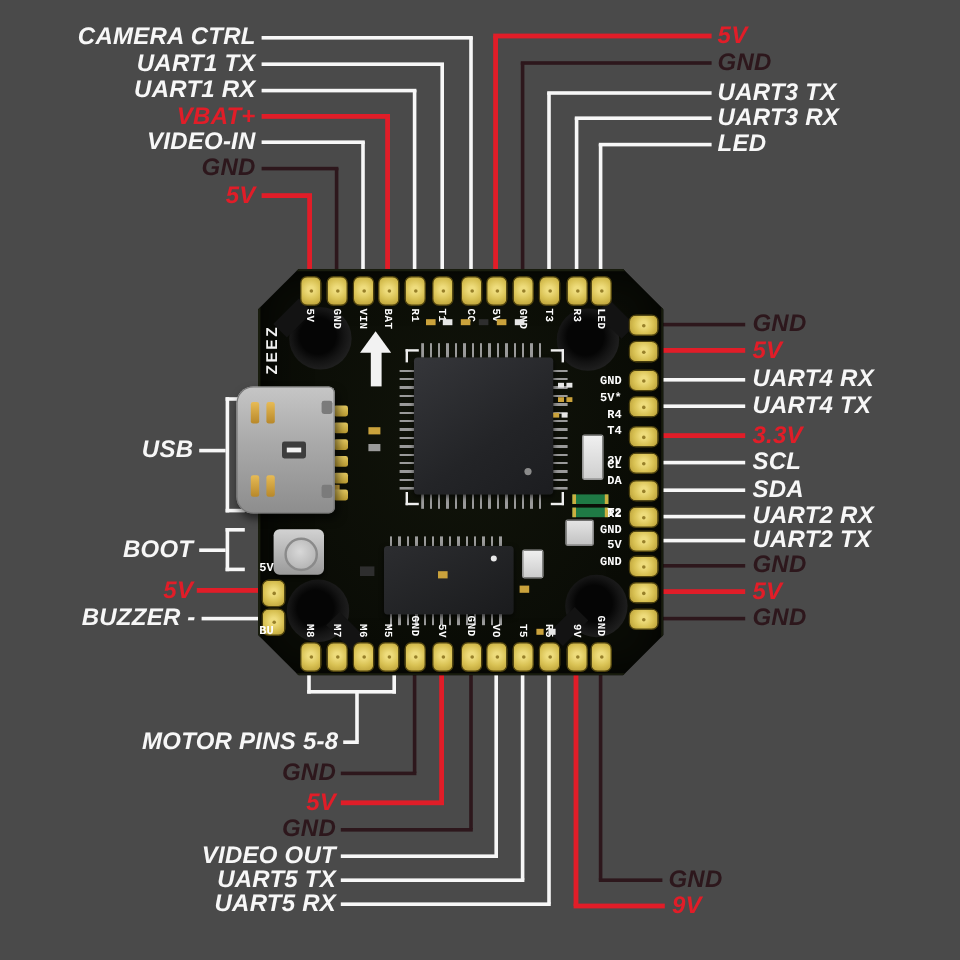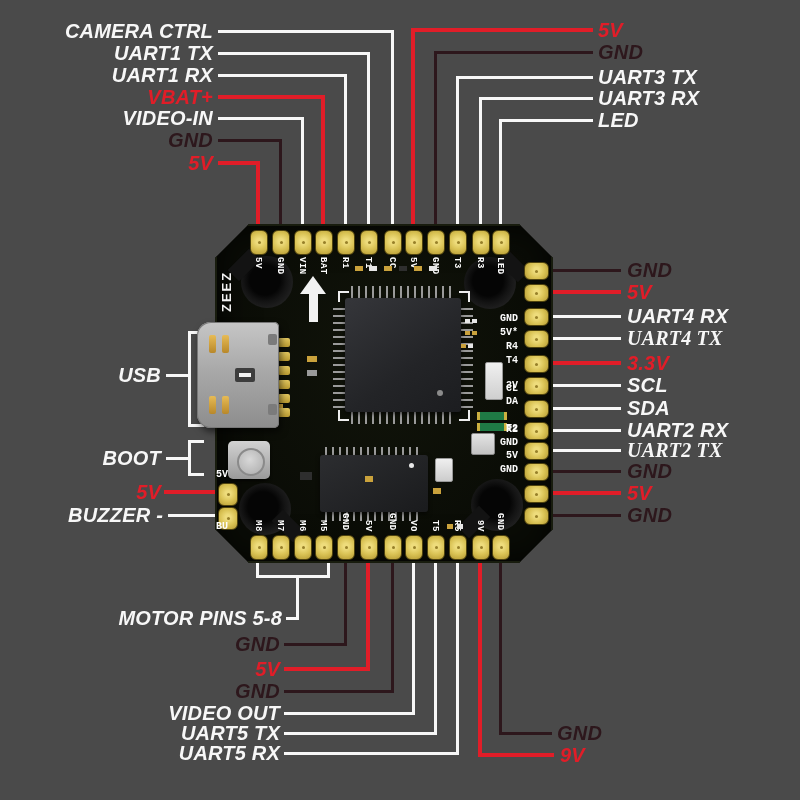--- a/index.html
+++ b/index.html
@@ -252,31 +252,31 @@
     <div class="ln ln-white" style="left: 478.5px; top: 98px; width: 3px; height: 132px;"></div>
     <div class="callout cl-white" style="top: 108px; left: 598px;">LED</div>
     <div class="ln ln-white" style="left: 498.5px; top: 118.5px; width: 94.5px; height: 3px;"></div>
     <div class="ln ln-white" style="left: 498.5px; top: 120px; width: 3px; height: 110px;"></div>
     <div class="callout cl-dark" style="top: 258px; left: 627px;">GND</div>
     <div class="ln ln-dark" style="left: 548px; top: 268.5px; width: 73px; height: 3px;"></div>
     <div class="callout cl-red" style="top: 280px; left: 627px;">5V</div>
     <div class="ln ln-red" style="left: 548px; top: 290px; width: 73px; height: 4px;"></div>
     <div class="callout cl-white" style="top: 304px; left: 627px;">UART4 RX</div>
     <div class="ln ln-white" style="left: 548px; top: 314.5px; width: 73px; height: 3px;"></div>
-    <div class="callout cl-white" style="top: 326px; left: 627px; font-family: Liberation Serif, serif;">UART4 TX</div>
+    <div class="callout cl-white" style="top: 326px; left: 627px;">UART4 TX</div>
     <div class="ln ln-white" style="left: 548px; top: 336.5px; width: 73px; height: 3px;"></div>
     <div class="callout cl-red" style="top: 351px; left: 627px;">3.3V</div>
     <div class="ln ln-red" style="left: 548px; top: 361px; width: 73px; height: 4px;"></div>
     <div class="callout cl-white" style="top: 373px; left: 627px;">SCL</div>
     <div class="ln ln-white" style="left: 548px; top: 383.5px; width: 73px; height: 3px;"></div>
     <div class="callout cl-white" style="top: 396px; left: 627px;">SDA</div>
     <div class="ln ln-white" style="left: 548px; top: 406.5px; width: 73px; height: 3px;"></div>
     <div class="callout cl-white" style="top: 418px; left: 627px;">UART2 RX</div>
     <div class="ln ln-white" style="left: 548px; top: 428.5px; width: 73px; height: 3px;"></div>
-    <div class="callout cl-white" style="top: 438px; left: 627px; font-family: Liberation Serif, serif;">UART2 TX</div>
+    <div class="callout cl-white" style="top: 438px; left: 627px;">UART2 TX</div>
     <div class="ln ln-white" style="left: 548px; top: 448.5px; width: 73px; height: 3px;"></div>
     <div class="callout cl-dark" style="top: 459px; left: 627px;">GND</div>
     <div class="ln ln-dark" style="left: 548px; top: 469.5px; width: 73px; height: 3px;"></div>
     <div class="callout cl-red" style="top: 481px; left: 627px;">5V</div>
     <div class="ln ln-red" style="left: 548px; top: 491px; width: 73px; height: 4px;"></div>
     <div class="callout cl-dark" style="top: 503px; left: 627px;">GND</div>
     <div class="ln ln-dark" style="left: 548px; top: 513.5px; width: 73px; height: 3px;"></div>
     <div class="callout cl-white" style="top: 363px; left: -139px; width: 300px; text-align: right;">USB</div>
     <div class="ln ln-white" style="left: 166px; top: 373.5px; width: 22px; height: 3px;"></div>
     <div class="ln ln-white" style="left: 188px; top: 331px; width: 3px; height: 96px;"></div>

